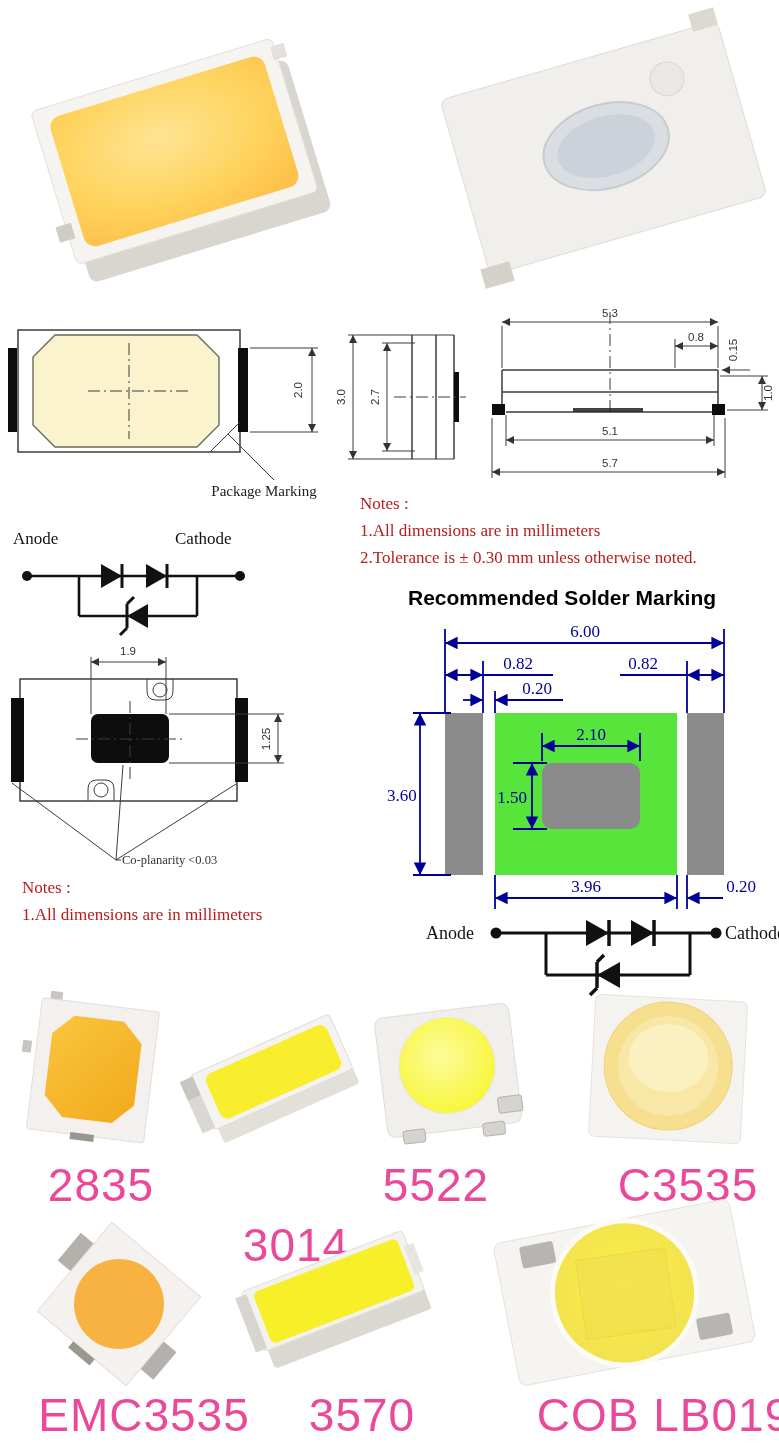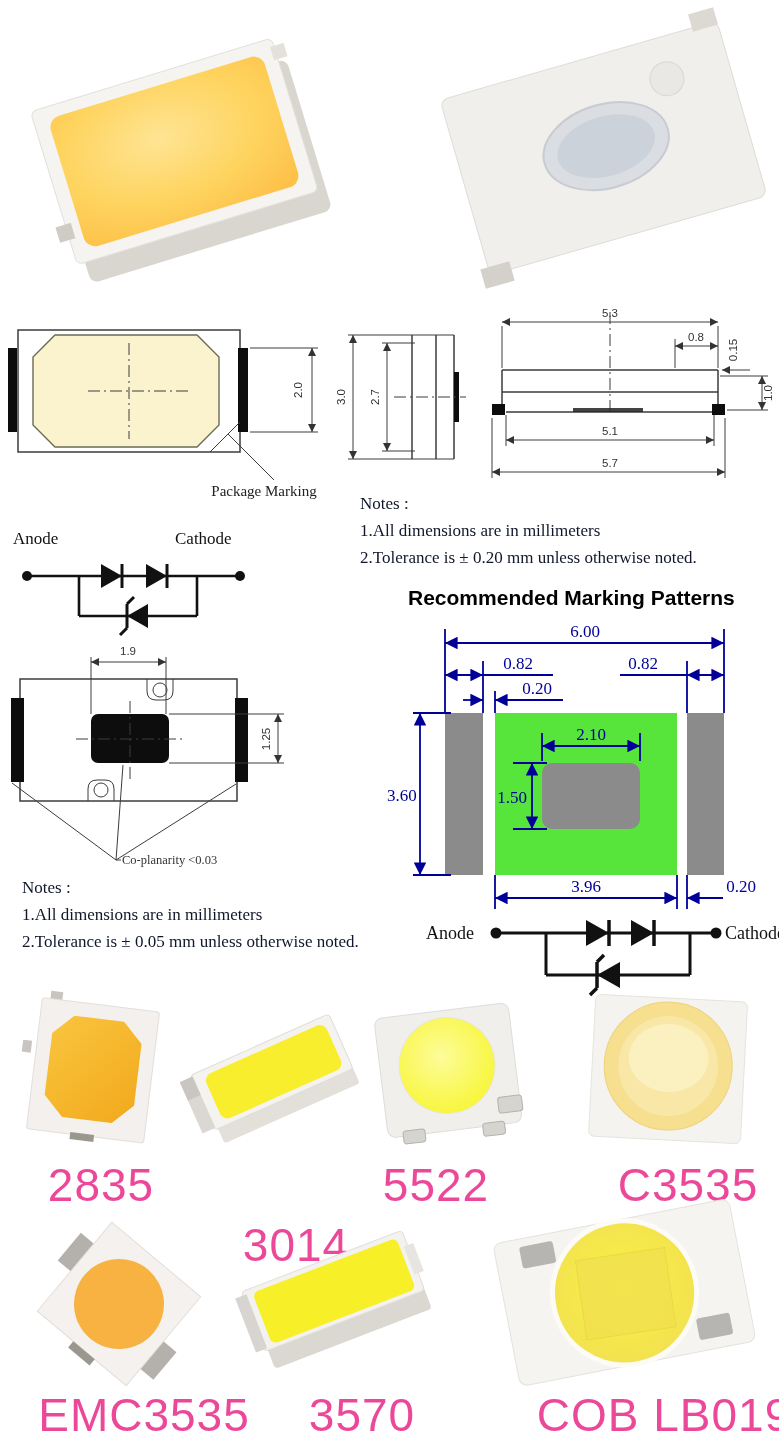--- a/index.html
+++ b/index.html
@@ -6,21 +6,21 @@
   body{width:779px;height:1447px;position:relative;overflow:hidden;
        font-family:"Liberation Sans",sans-serif;}
   .abs{position:absolute;}
   svg{position:absolute;overflow:visible;}
   .dimtext{font:11.5px "Liberation Sans",sans-serif;fill:#333;}
   .seriftext{font:15px "Liberation Serif",serif;fill:#222;}
   .schemtext{font:17px "Liberation Serif",serif;fill:#111;}
   .schemtext2{font:18px "Liberation Serif",serif;fill:#111;}
   .coplan{font:12.5px "Liberation Serif",serif;fill:#333;}
   .bluedim{font:17px "Liberation Serif",serif;fill:#000099;}
-  .notes{position:absolute;font:17px "Liberation Serif",serif;color:#0f172a;line-height:27px;}
+  .notes{position:absolute;font:17px "Liberation Serif",serif;color:#b91c1c;line-height:27px;}
   .solder-title{position:absolute;left:408px;top:586px;font:bold 21px "Liberation Sans",sans-serif;color:#000;}
   .plabel{position:absolute;transform:translateX(-50%);font:46px "Liberation Sans",sans-serif;
           color:#ec4899;white-space:nowrap;letter-spacing:1px;}
   .outline{stroke:#3c3c3c;stroke-width:1.5;fill:none;}
   .thin{stroke:#3c3c3c;stroke-width:1;fill:none;}
   .dash{stroke:#3c3c3c;stroke-width:1;fill:none;stroke-dasharray:12 4 2 4;}
   .wire{stroke:#111;stroke-width:2.6;fill:none;}
   .wire2{stroke:#111;stroke-width:3;fill:none;}
   .bdim{stroke:#000099;stroke-width:1.8;fill:none;}
 </style>
@@ -118,21 +118,21 @@
   <line x1="28" y1="134" x2="236" y2="134" class="thin" marker-start="url(#a-sv)" marker-end="url(#a-sv)"></line>
   <text class="dimtext" text-anchor="middle" x="132" y="129">5.1</text>
   <path d="M14,112 V172 M247,112 V172" class="thin"></path>
   <line x1="14" y1="166" x2="247" y2="166" class="thin" marker-start="url(#a-sv)" marker-end="url(#a-sv)"></line>
   <text class="dimtext" text-anchor="middle" x="132" y="161">5.7</text>
 </svg>
 
 <div class="notes" style="left:360px;top:490px">
   <div>Notes :</div>
   <div>1.All dimensions are in millimeters</div>
-  <div>2.Tolerance is ± 0.20 mm  unless otherwise noted.</div>
+  <div>2.Tolerance is ± 0.30 mm  unless otherwise noted.</div>
 </div>
 
 <svg class="abs" style="left:5px;top:524px" width="260" height="120" viewBox="0 0 260 120">
   <text class="schemtext" x="8" y="20">Anode</text>
   <text class="schemtext" x="170" y="20">Cathode</text>
   <circle cx="22" cy="52" r="5" fill="#111"></circle>
   <circle cx="235" cy="52" r="5" fill="#111"></circle>
   <path d="M22,52 H235" class="wire"></path>
   <path d="M74,52 V92 M192,52 V92 M74,92 H192" class="wire"></path>
   <polygon points="96,40 96,64 117,52" fill="#111"></polygon>
@@ -165,24 +165,23 @@
   <path d="M167,71 H282 M167,120 H282" class="thin"></path>
   <line x1="276" y1="71" x2="276" y2="120" class="thin" marker-start="url(#a-bv)" marker-end="url(#a-bv)"></line>
   <text class="dimtext" text-anchor="middle" transform="rotate(-90 268 96)" x="268" y="96">1.25</text>
   <path d="M10,140 L114,217 M121,122 L114,217 M234,141 L114,217 M114,217 H119" class="thin"></path>
   <text class="coplan" x="120" y="221">Co-planarity &lt;0.03</text>
 </svg>
 
 <div class="notes" style="left:22px;top:874px">
   <div>Notes :</div>
   <div>1.All dimensions are in millimeters</div>
-  <div>2.Tolerance is ± 0.05 mm  unless otherwise noted.</div>
 </div>
 
-<div class="solder-title">Recommended Marking Patterns</div>
+<div class="solder-title">Recommended Solder Marking</div>
 
 <svg class="abs" style="left:385px;top:613px" width="394" height="312" viewBox="0 0 394 312">
   <defs>
     <marker id="a-sp" viewBox="0 0 10 10" refX="10" refY="5" markerWidth="7" markerHeight="7" orient="auto-start-reverse">
         <path d="M0,0L10,5L0,10z" fill="#000099"></path>
       </marker>
   </defs>
 
   <rect x="60" y="100" width="38" height="162" fill="#8b8b8b"></rect>
   <rect x="302" y="100" width="37" height="162" fill="#8b8b8b"></rect>

